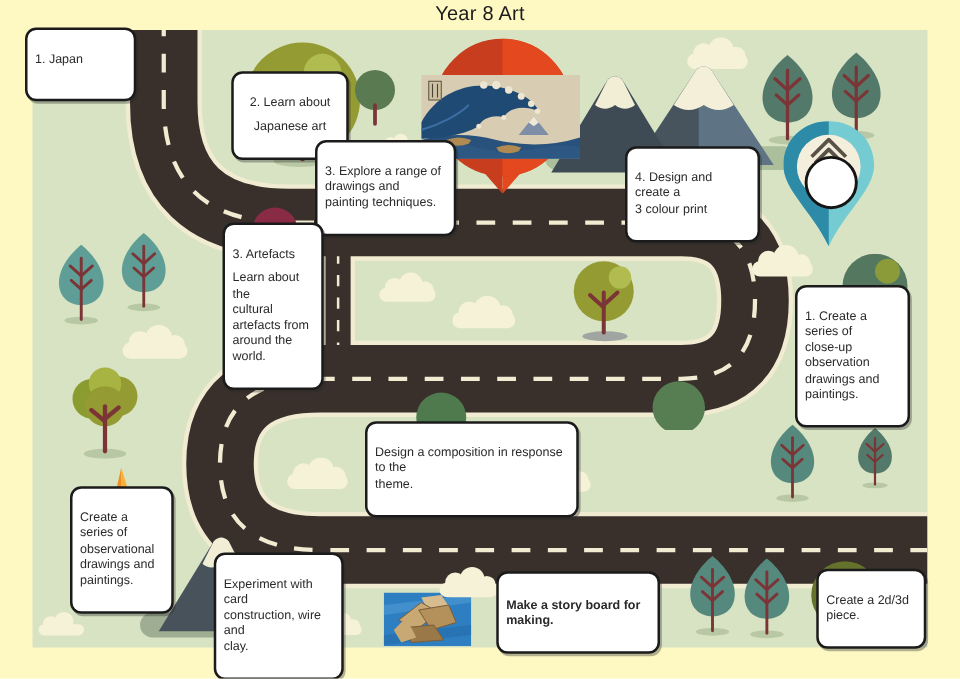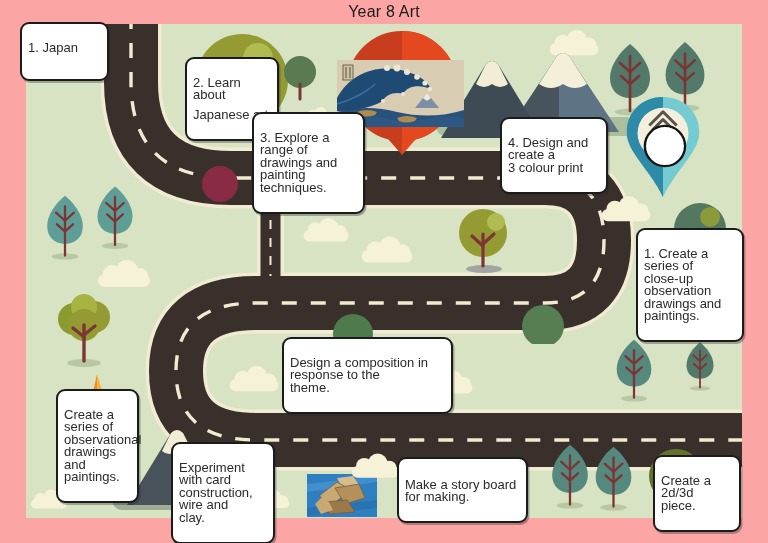--- a/index.html
+++ b/index.html
@@ -1,42 +1,42 @@
 <!DOCTYPE html>
 <html><head>
 <meta charset="utf-8">
 <style>
   html,body{margin:0;padding:0;background:#fff;}
-  .page{position:relative;width:768px;height:543px;background:#fca5a5;overflow:hidden;
+  .page{position:relative;width:768px;height:543px;background:#fef9c3;overflow:hidden;
         font-family:"Liberation Sans",sans-serif;}
   .title{position:absolute;left:0;top:3px;width:100%;text-align:center;font-size:16px;
          color:#1c1c1c;letter-spacing:.2px;}
   .map{position:absolute;left:26px;top:24px;width:716px;height:494px;background:#d8e3c3;overflow:hidden;}
   .map svg.roads{position:absolute;left:0;top:0;z-index:1;}
   .art{position:absolute;z-index:6;}
   .cloud{position:absolute;z-index:4;}
   .img{position:absolute;z-index:10;}
   .box{position:absolute;z-index:20;box-sizing:border-box;background:#ffffff;border:2px solid #1b1b1b;
-       border-radius:9px;padding:5px 6px;font-size:13px;line-height:12.5px;color:#2a2a2a;
+       border-radius:9px;padding:5px 6px;font-size:10px;line-height:12.5px;color:#2a2a2a;
        white-space:pre-line;box-shadow:1.5px 2px 0 rgba(40,40,40,.35);}
   .box p{margin:0;}
   .box p + p{margin-top:7px;}
   .box p:empty{display:none;}
   
   .b1{left:20px;top:22px;width:89px;min-height:59px;}
-  .b2{left:185px;top:57px;width:94px;min-height:53px;}
+  .b2{left:185px;top:57px;width:94px;min-height:53px;text-align:center;}
   .b3{left:252px;top:112px;width:113px;min-height:54px;}
   .b4{left:500px;top:117px;width:108px;min-height:48px;}
   .b5{left:178px;top:178px;width:81px;min-height:106px;}
-  .b6{left:636px;top:228px;width:108px;min-height:65px;}
+  .b6{left:636px;top:228px;width:92px;min-height:65px;}
   .b7{left:501px;top:311px;width:100px;min-height:99px;}
-  .b8{left:282px;top:337px;width:171px;min-height:36px;}
+  .b8{left:292px;top:337px;width:171px;min-height:36px;}
   .b9{left:56px;top:389px;width:83px;min-height:69px;}
   .b10{left:171px;top:442px;width:104px;min-height:54px;}
-  .b11{left:397px;top:457px;width:131px;min-height:31px;padding-top:7px;}
+  .b11{left:397px;top:457px;width:131px;min-height:31px;padding-top:7px;font-weight:bold;}
   .b12{left:637px;top:455px;width:88px;min-height:49px;margin-left:16px;}
 </style>
 </head>
 <body>
 
 <div class="page">
   <div class="title">Year 8 Art</div>
 
   <div class="map">
 
@@ -381,20 +381,27 @@
   </div>
   <div class="box b3">
     <p>3. Explore a range of
 drawings and
 painting techniques.</p>
   </div>
   <div class="box b4">
     <p>4. Design and create a
 3 colour print</p>
   </div>
+  <div class="box b5">
+    <p>3. Artefacts</p><p>Learn about the
+cultural
+artefacts from
+around the
+world.</p>
+  </div>
   <div class="box b6">
     <p>1. Create a series of
 close-up observation
 drawings and
 paintings.</p>
   </div>
   <div class="box b8">
     <p>Design a composition in response to the
 theme.</p>
   </div>

